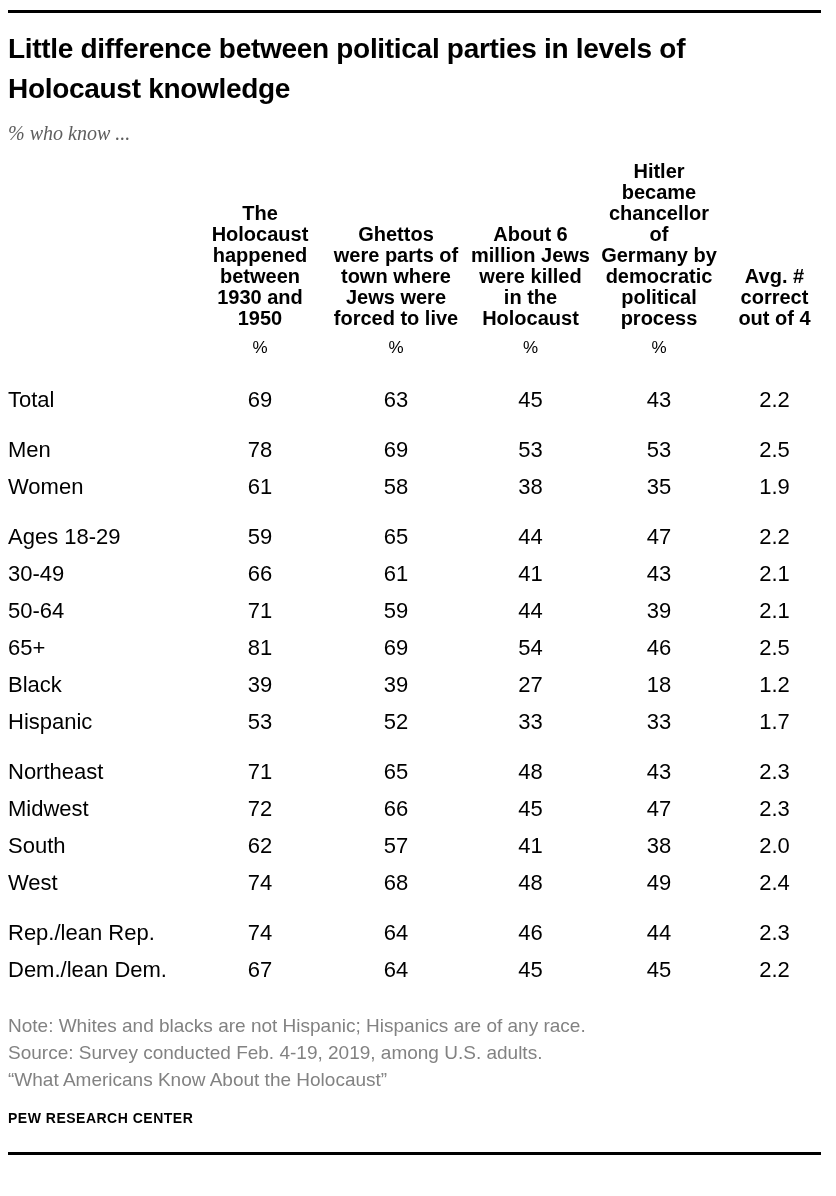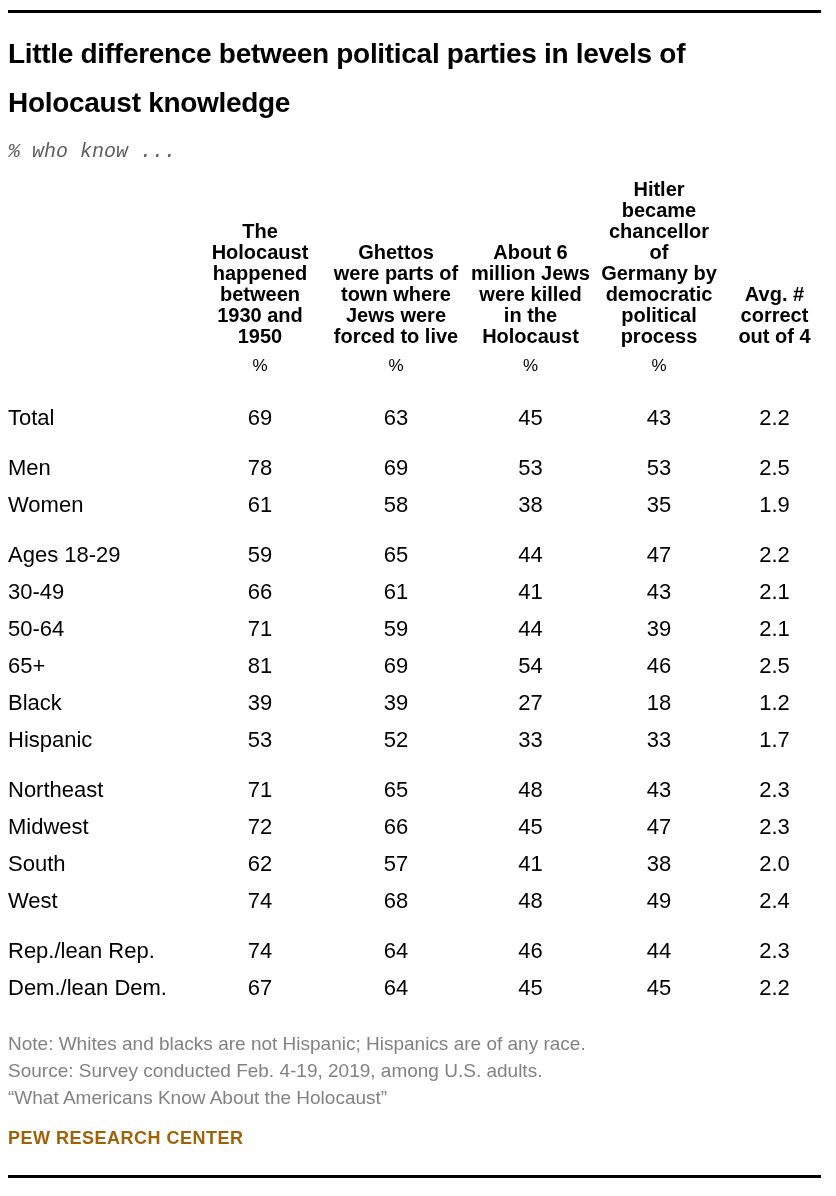--- a/index.html
+++ b/index.html
@@ -6,26 +6,26 @@
   body {
     width: 836px; height: 1196px; box-sizing: border-box;
     font-family: "Liberation Sans", sans-serif;
     color: #000000; overflow: hidden;
   }
   .page { padding: 10px 8px 0 8px; }
   .rule { height: 3px; background: #000000; margin-right: 7px; }
   .rule-bottom { margin-top: 26px; }
 
   h1.title {
-    font-size: 28px; line-height: 49px; font-weight: bold;
+    font-size: 28px; line-height: 40px; font-weight: bold;
     letter-spacing: -0.3px; color: #000000;
     margin: 16px 0 0 0; max-width: 800px;
   }
   .subtitle {
-    font-family: Liberation Mono, monospace; font-style: italic;
+    font-family: Liberation Serif, serif; font-style: italic;
     font-size: 20px; color: #5e5e5e; margin-top: 13px;
   }
 
   table.data-table {
     border-collapse: collapse; table-layout: fixed;
     width: 820px; margin-top: 16px;
   }
   col.c-label { width: 184px; }
   col.c1 { width: 136px; }
   col.c2 { width: 136px; }
@@ -45,22 +45,22 @@
   }
   tbody td {
     font-size: 22px; height: 37px; padding: 0;
     vertical-align: middle; text-align: center; color: #000000;
   }
   tbody td.row-label { text-align: left; padding-left: 0; }
   tbody tr.group-start td { padding-top: 13px; }
 
   .notes { margin-top: 24px; font-size: 19px; line-height: 27px; color: #828282; }
   .brand {
-    margin-top: 17px; font-size: 18px; font-weight: bold;
-    letter-spacing: 0.5px; color: #a16207;
+    margin-top: 17px; font-size: 14px; font-weight: bold;
+    letter-spacing: 0.5px; color: #000000;
   }
 </style>
 </head>
 <body>
 
 <div class="page">
   <div class="rule"></div>
 
   <h1 class="title">Little difference between political parties in levels of Holocaust knowledge</h1>
   <div class="subtitle">% who know ...</div>

